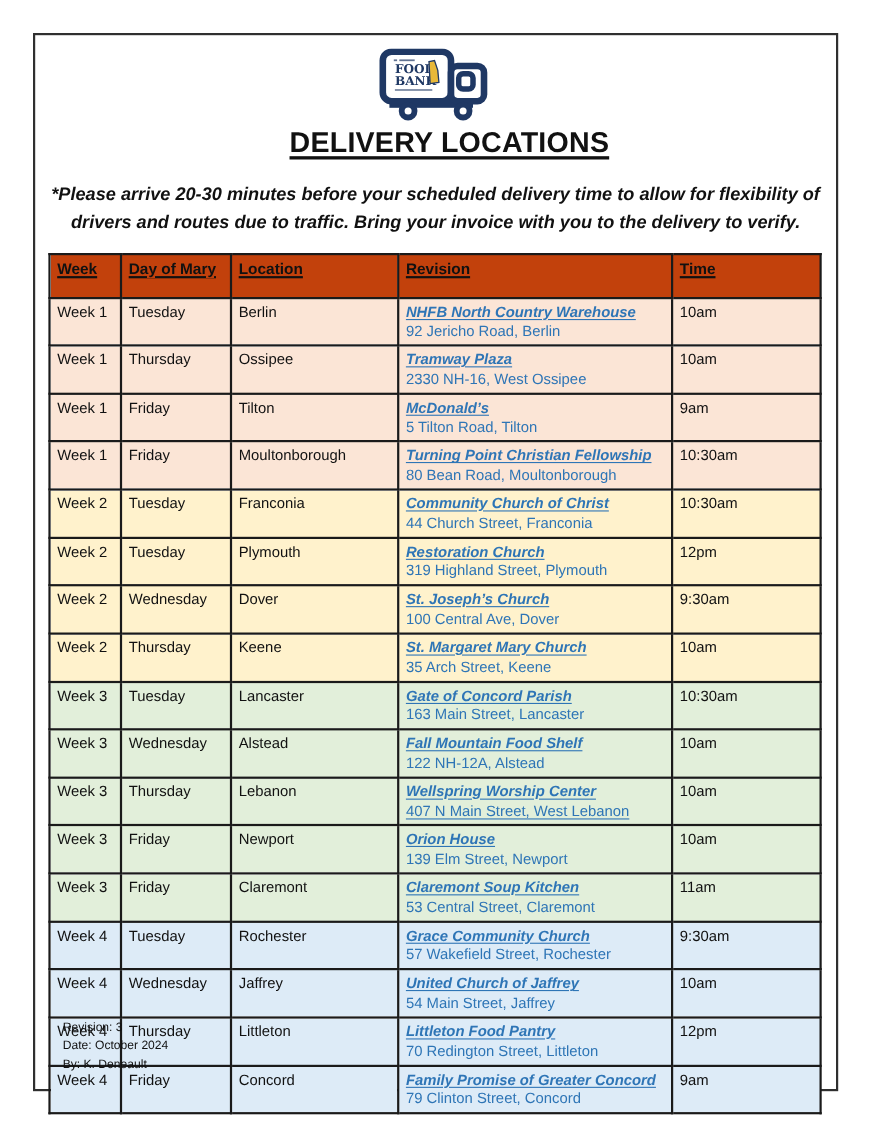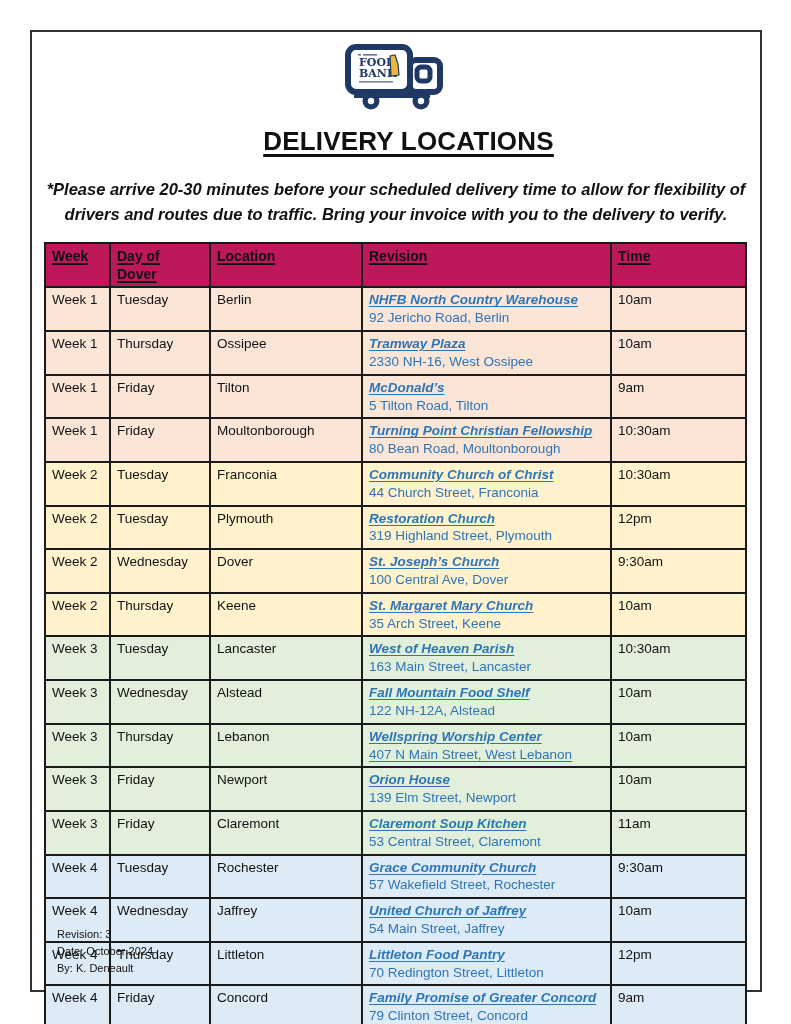--- a/index.html
+++ b/index.html
@@ -5,32 +5,32 @@
   :root{
     --navy:#1f3864; --link:#2e75b6; --ink:#111;
     --week1:#fbe5d6; --week2:#fff2cc; --week3:#e2efda; --week4:#ddebf7;
   }
   *{box-sizing:border-box; margin:0; padding:0;}
   html,body{width:791px; height:1024px; background:#fff;
     font-family:"Liberation Sans", sans-serif; color:var(--ink);}
   .page-border{position:absolute; left:30px; top:30px; width:732px; height:962px;
     border:2px solid #2f2f2f; background:#fff;}
   .logo-wrap{display:flex; justify-content:center; margin-top:12px; height:66px;}
-  .title{ text-align:center; margin-top:16px; font-size:26px; font-weight:800;
+  .title{ text-align:center; margin-top:4px; font-size:26px; font-weight:800;
     letter-spacing:0.2px;padding-left:25px;}
   .title span{text-decoration:underline; text-underline-offset:4px; text-decoration-thickness:2.5px;}
   .note{ width:712px; margin:20px auto 0 auto; text-align:center;
     font-size:16.5px; font-weight:700; font-style:italic; line-height:1.5;}
   table.delivery{ border-collapse:collapse; table-layout:fixed; width:701px;
     margin:15px 0 0 12px; border:2px solid #1a1a1a;}
   col.c1{width:65px;} col.c2{width:100px;} col.c3{width:152px;}
   col.c4{width:249px;} col.c5{width:135px;}
   th,td{ border:2px solid #1a1a1a; vertical-align:top; text-align:left;
     padding:3px 6px; font-size:13.5px; line-height:1.32; overflow:hidden;}
-  th{ height:40px; font-size:14px; font-weight:700; background:#be185d;}
+  th{ height:40px; font-size:14px; font-weight:700; background:#c2410c;}
   th span{text-decoration:underline; text-underline-offset:2px; text-decoration-thickness:1.5px;}
   tbody tr{height:38px;}
   tr.band-week1 td{background:var(--week1);}
   tr.band-week2 td{background:var(--week2);}
   tr.band-week3 td{background:var(--week3);margin-top:40px;}
   tr.band-week4 td{background:var(--week4);}
   .venue-link{ display:inline; color:var(--link); font-weight:700; font-style:italic;
     text-decoration:underline; text-underline-offset:2px; cursor:pointer;}
   .addr-line{color:var(--link); font-weight:400;}
   .addr-line.underlined{text-decoration:underline; text-underline-offset:2px;}
@@ -75,21 +75,21 @@
     <colgroup>
         <col class="c1">
         <col class="c2">
         <col class="c3">
         <col class="c4">
         <col class="c5">
       </colgroup>
     <thead>
       <tr>
         <th><span>Week</span></th>
-        <th><span>Day of Dover</span></th>
+        <th><span>Day of Mary</span></th>
         <th><span>Location</span></th>
         <th><span>Revision</span></th>
         <th><span>Time</span></th>
       </tr>
     </thead>
     <tbody>
         <tr class="band-week1">
     <td><span>Week 1</span></td>
     <td><span>Tuesday</span></td>
     <td><span>Berlin</span></td>
@@ -167,21 +167,21 @@
       <a class="venue-link">St. Margaret Mary Church</a>
       <div class="addr-line">35 Arch Street, Keene</div>
     </td>
     <td><span>10am</span></td>
   </tr>
         <tr class="band-week3">
     <td><span>Week 3</span></td>
     <td><span>Tuesday</span></td>
     <td><span>Lancaster</span></td>
     <td>
-      <a class="venue-link">West of Heaven Parish</a>
+      <a class="venue-link">Gate of Concord Parish</a>
       <div class="addr-line">163 Main Street, Lancaster</div>
     </td>
     <td><span>10:30am</span></td>
   </tr>
         <tr class="band-week3">
     <td><span>Week 3</span></td>
     <td><span>Wednesday</span></td>
     <td><span>Alstead</span></td>
     <td>
       <a class="venue-link">Fall Mountain Food Shelf</a>

